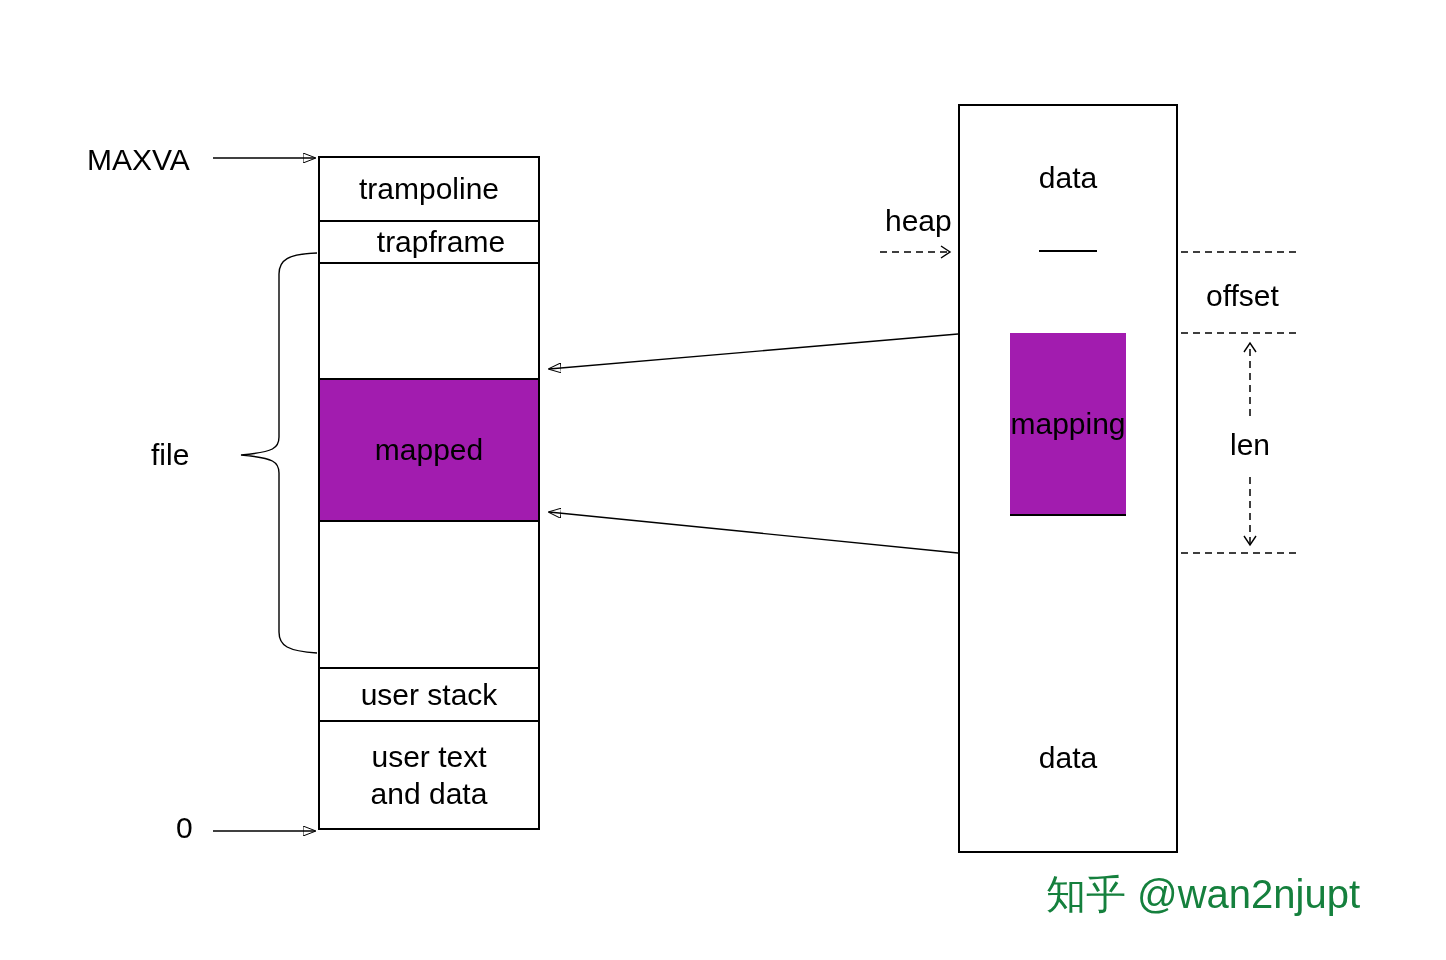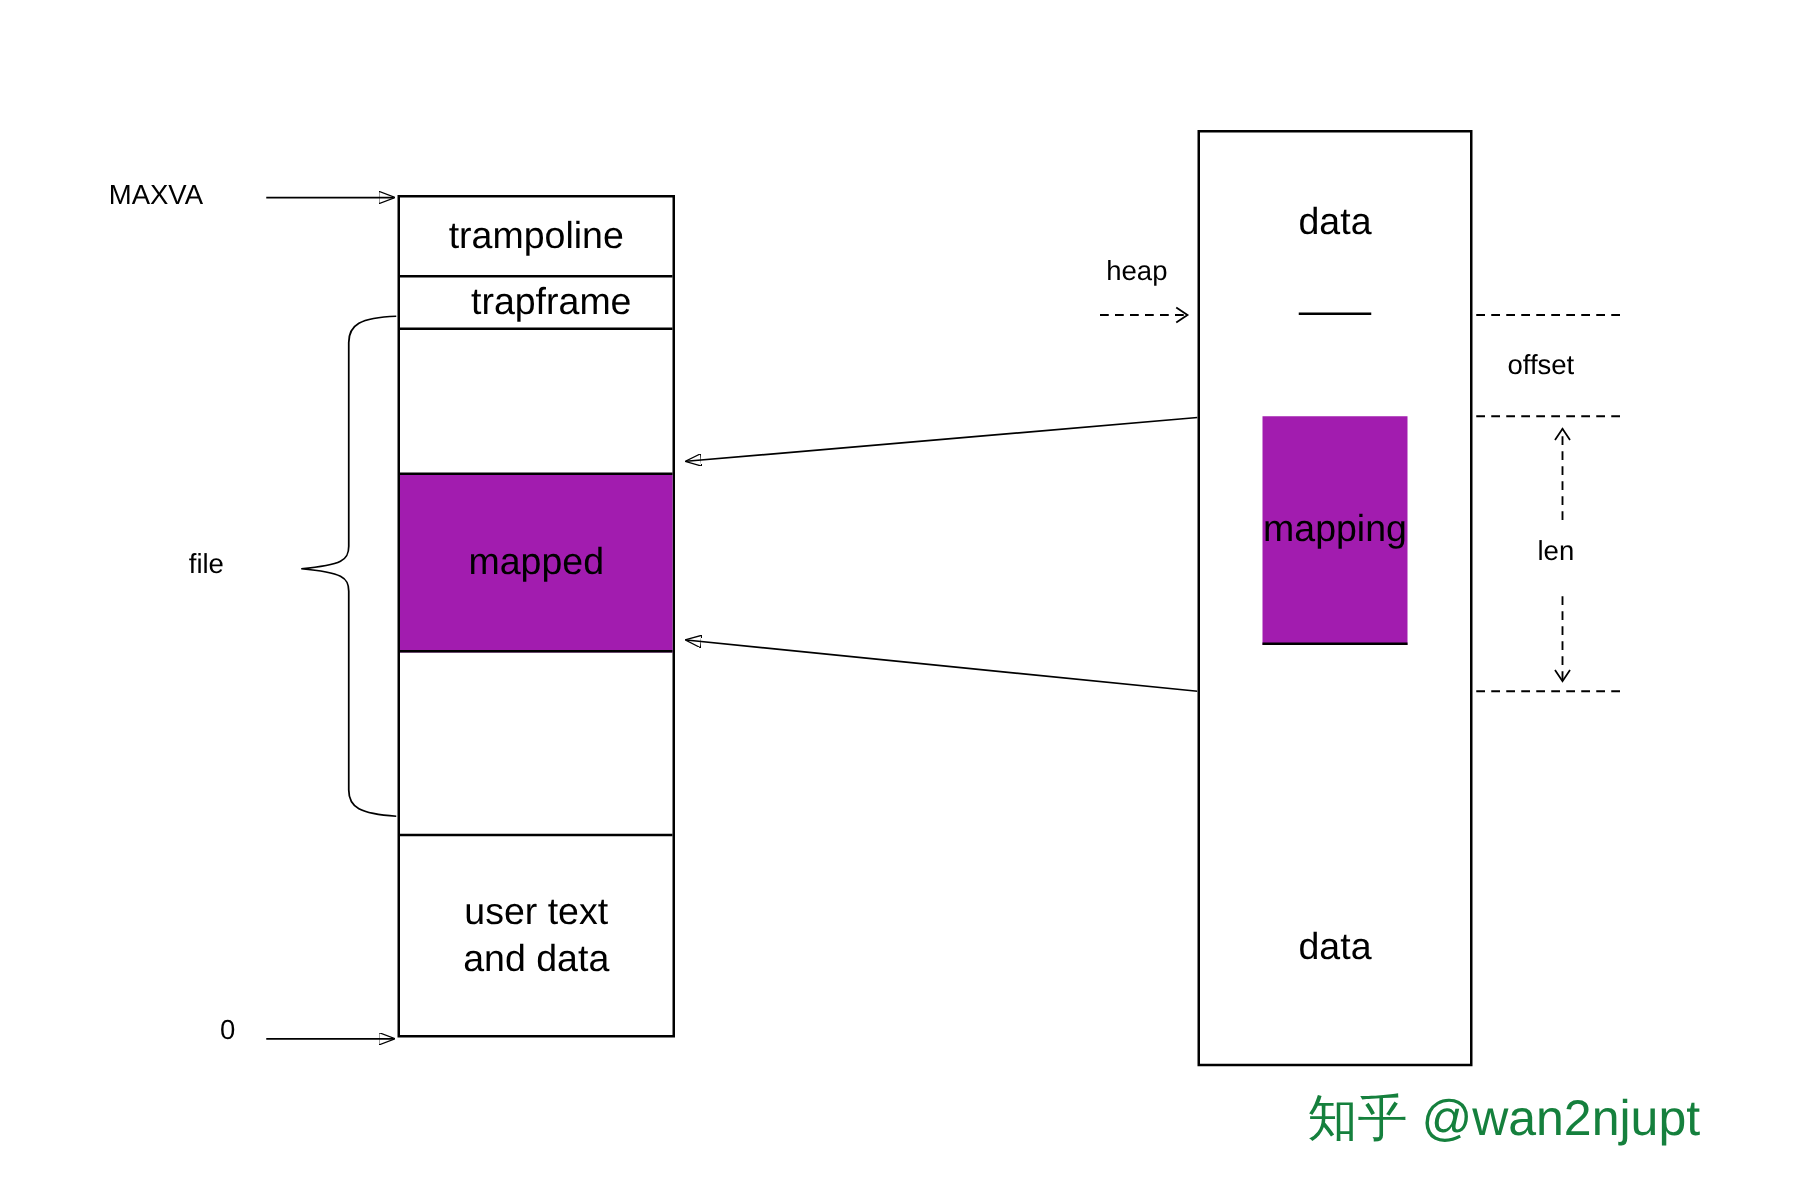--- a/index.html
+++ b/index.html
@@ -49,21 +49,21 @@
 
   
   #rc-data-top   { height: 146px; }
   #rc-empty1     { height: 81px; }
   #rc-mapping    { height: 183px; }
   #rc-empty2     { height: 149px; }
 
   
   .label {
     position: absolute;
-    font-size: 22px;
+    font-size: 30px;
     line-height: 1.15;
     white-space: nowrap;
   }
   #label-maxva  { left: 87px;   top: 143px; }
   #label-zero   { left: 176px;  top: 811px; }
   #label-heap   { left: 151px;  top: 438px; }
   #label-file   { left: 885px;  top: 204px; }
   #label-offset { left: 1206px; top: 279px; }
   #label-len    { left: 1230px; top: 428px; }
 
@@ -125,20 +125,21 @@
     <line class="solidline" x1="958" y1="334" x2="549" y2="369" marker-end="url(#tri)"></line>
     <line class="solidline" x1="958" y1="553" x2="549" y2="512" marker-end="url(#tri)"></line>
   </svg>
 
   <div id="left-column" class="column">
     <div id="lc-trampoline" class="section">trampoline</div>
     <div id="lc-trapframe" class="section">trapframe</div>
     <div id="lc-empty1" class="section"></div>
     <div id="lc-mapped" class="section filled">mapped</div>
     <div id="lc-empty2" class="section"></div>
+    <div id="lc-userstack" class="section">user stack</div>
     <div id="lc-usertext" class="section">user text
 and data</div>
   </div>
 
   <div id="right-column" class="column">
     <div id="rc-data-top" class="section">data</div>
     <div id="rc-empty1" class="section"></div>
     <div id="rc-mapping" class="section filled">mapping</div>
     <div id="rc-empty2" class="section"></div>
     <div id="rc-data-bottom" class="section">data</div>

